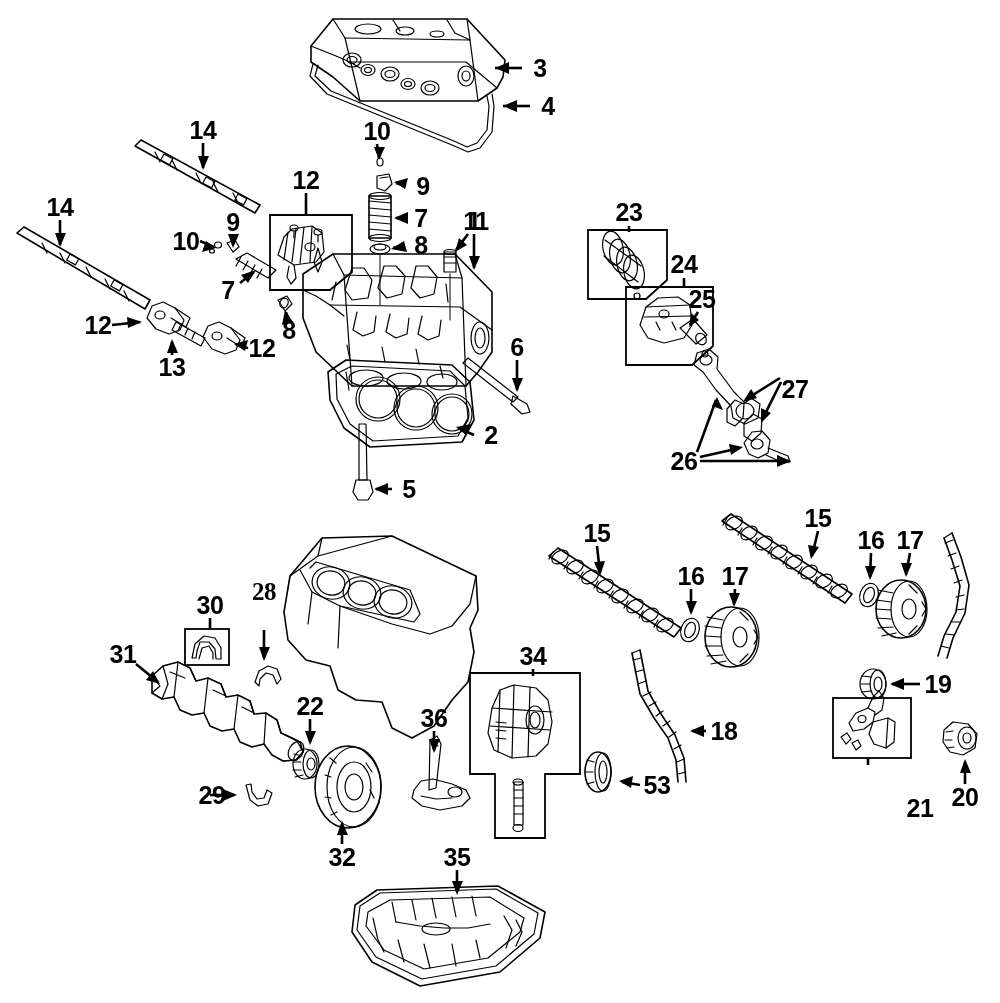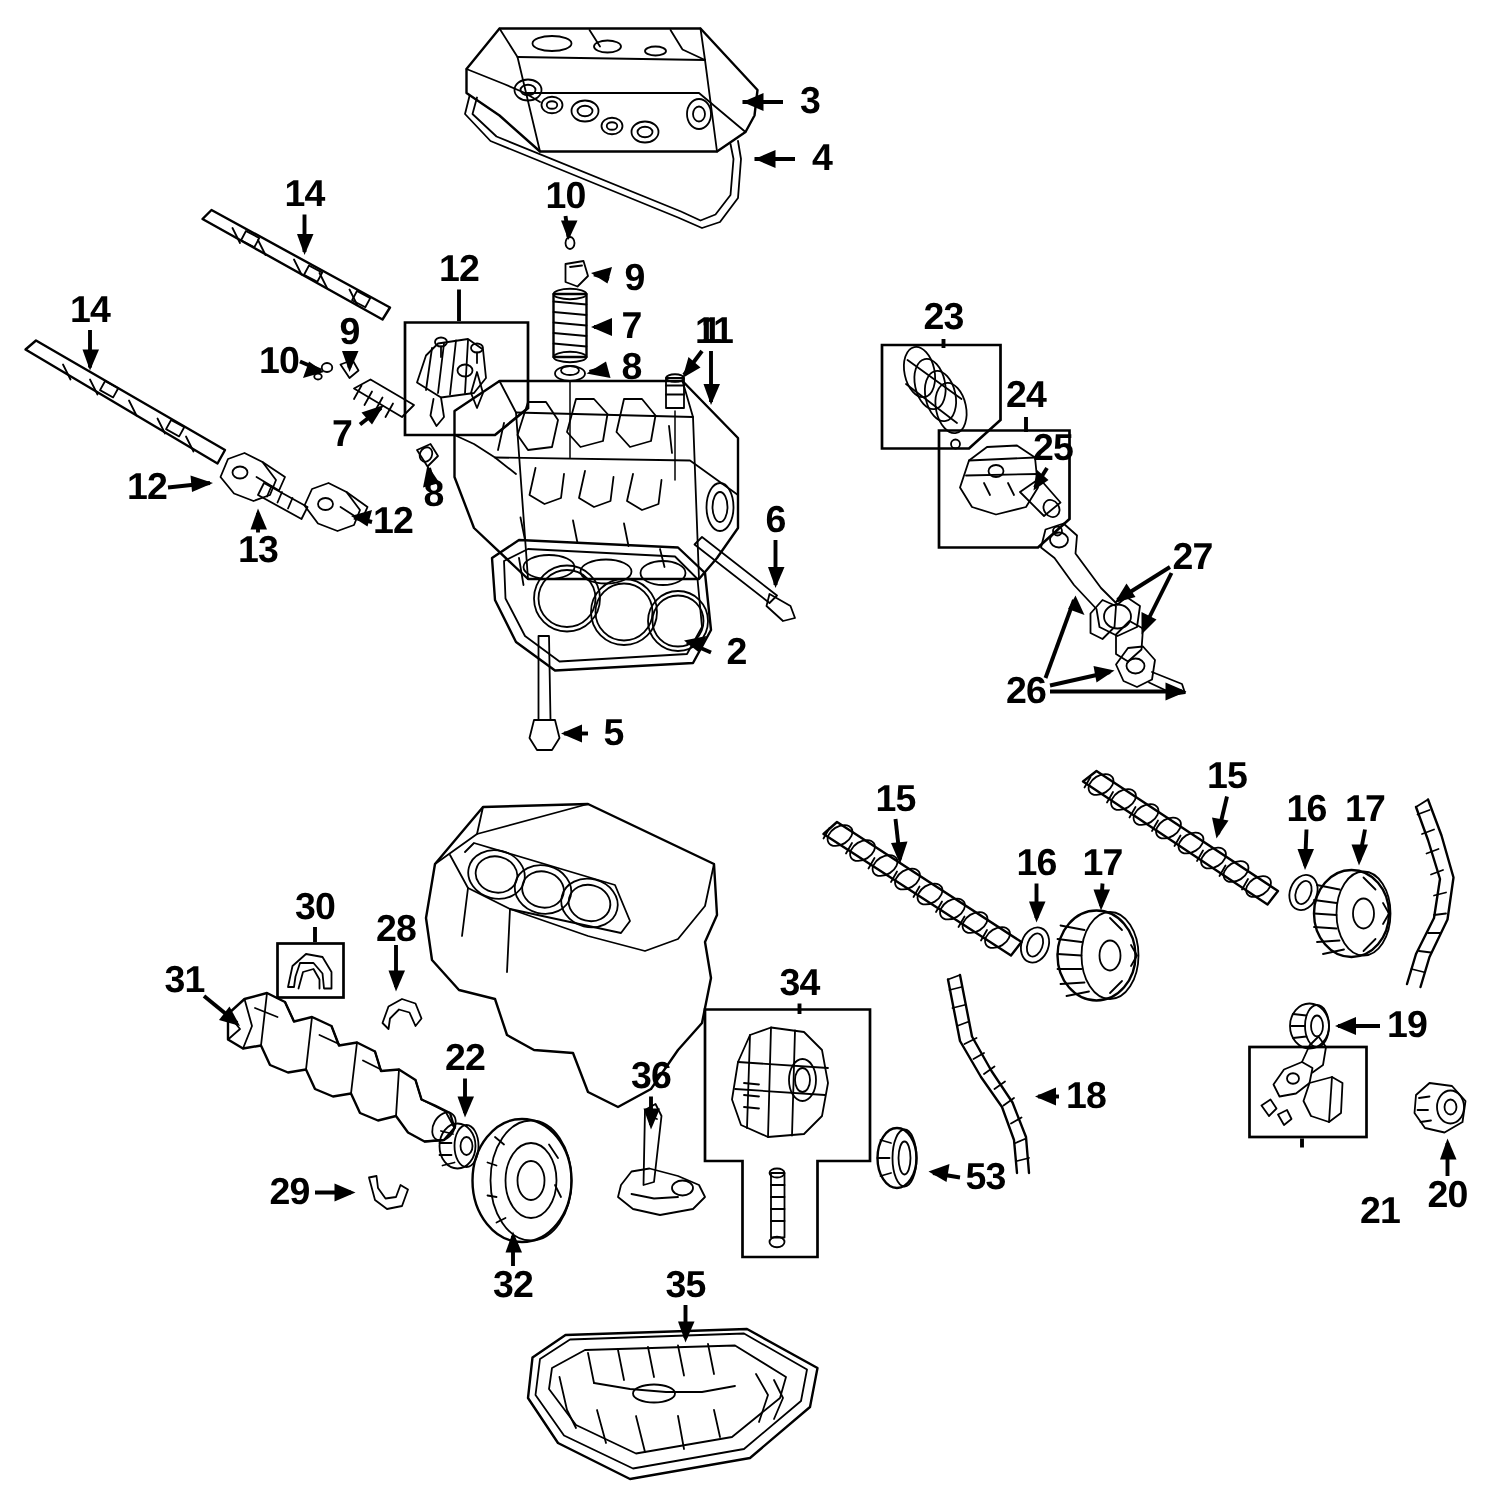--- a/index.html
+++ b/index.html
@@ -593,23 +593,23 @@
       <div class="callout" style="left: 910px; top: 540px;">17</div>
       <div class="callout" style="left: 724px; top: 731px;">18</div>
       <div class="callout" style="left: 938px; top: 684px;">19</div>
       <div class="callout" style="left: 965px; top: 797px;">20</div>
       <div class="callout" style="left: 920px; top: 778px; margin-top: 30px;">21</div>
       <div class="callout" style="left: 310px; top: 706px; text-align: center;">22</div>
       <div class="callout" style="left: 629px; top: 212px;">23</div>
       <div class="callout" style="left: 684px; top: 264px;">24</div>
       <div class="callout" style="left: 702px; top: 299px;">25</div>
       <div class="callout" style="left: 684px; top: 461px;">26</div>
-      <div class="callout" style="left: 795px; top: 372px;">27</div>
-      <div class="callout" style="left: 264px; top: 620px;">28</div>
-      <div class="callout" style="left: 193px; top: 795px; text-align: center;">29</div>
+      <div class="callout" style="left: 795px; top: 389px;">27</div>
+      <div class="callout" style="left: 264px; top: 591px; font-family: Liberation Serif, serif;">28</div>
+      <div class="callout" style="left: 212px; top: 795px; text-align: center;">29</div>
       <div class="callout" style="left: 210px; top: 605px;">30</div>
       <div class="callout" style="left: 123px; top: 654px;">31</div>
       <div class="callout" style="left: 342px; top: 857px;">32</div>
       <div class="callout" style="left: 657px; top: 785px;">53</div>
       <div class="callout" style="left: 533px; top: 656px;">34</div>
       <div class="callout" style="left: 457px; top: 857px;">35</div>
       <div class="callout" style="left: 434px; top: 718px; text-align: center;">36</div>
     </div>
 
 </div>

